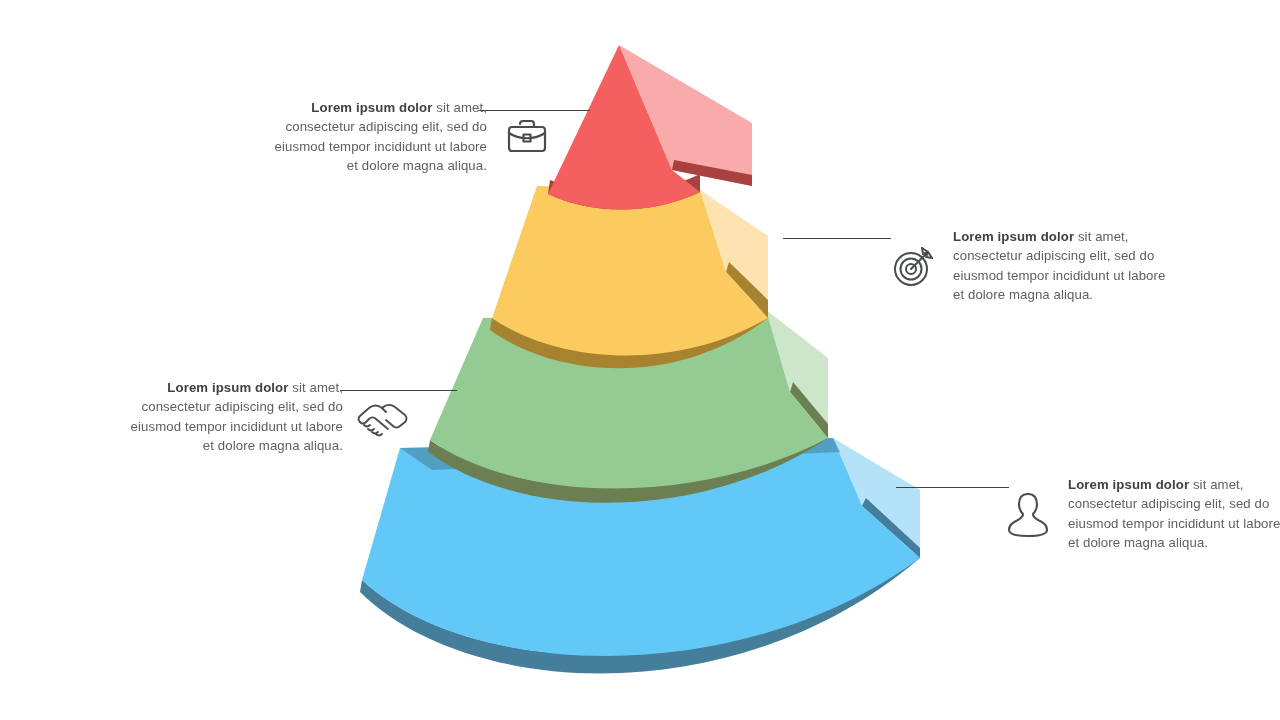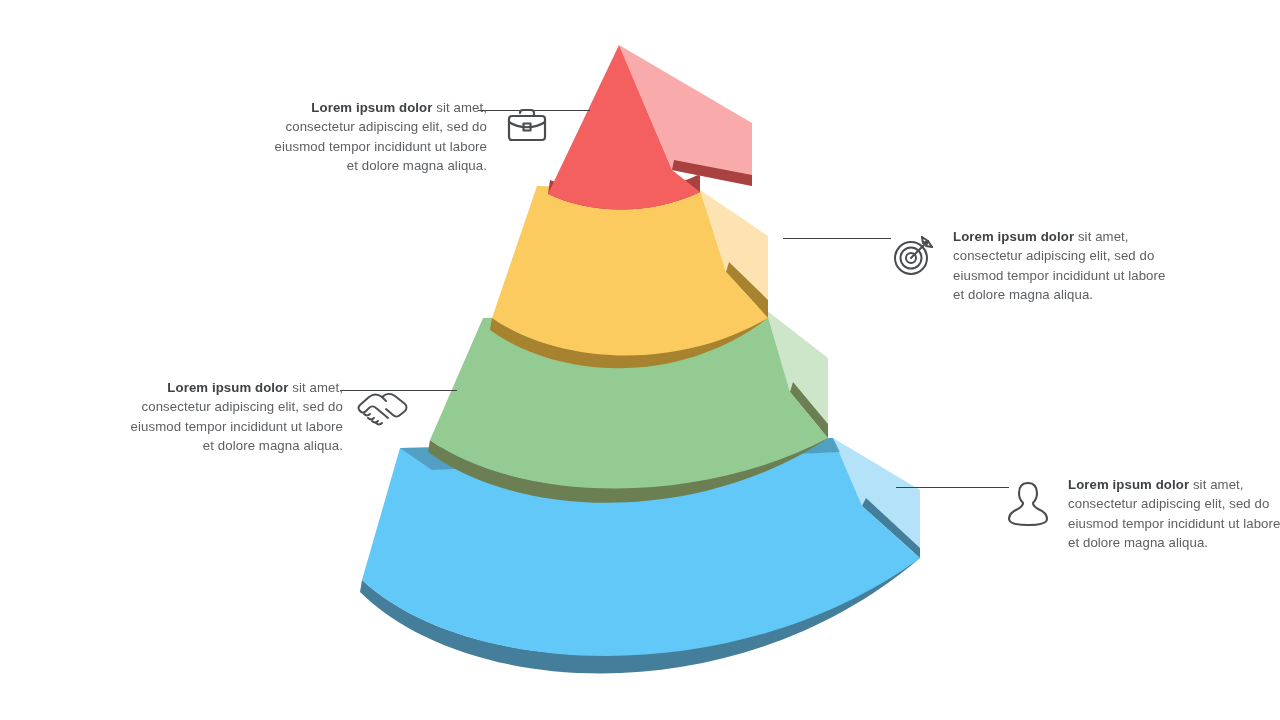--- a/index.html
+++ b/index.html
@@ -4,21 +4,21 @@
 <style>
   html,body{margin:0;padding:0;}
   body{
     width:1280px;height:720px;background:#ffffff;overflow:hidden;
     font-family:"Liberation Sans", sans-serif;
     position:relative;
   }
   #stage{position:absolute;inset:0;width:1280px;height:720px;}
   svg.pyramid{position:absolute;left:0;top:0;width:1280px;height:720px;}
 
-  .callout{position:absolute;display:flex;align-items:flex-start;gap:0;}
+  .callout{position:absolute;display:flex;align-items:center;gap:0;}
   .callout .txt{
     font-size:13.2px;line-height:19.4px;color:#5d6063;
     letter-spacing:0.1px;width:215px;
   }
   .callout .txt b{color:#3f4245;font-weight:bold;}
   .callout.left .txt{text-align:right;}
   .callout.right .txt{text-align:left;}
 
   .ico{width:56px;height:56px;flex:0 0 56px;display:flex;align-items:center;justify-content:center;}
   .ico svg{display:block;}

